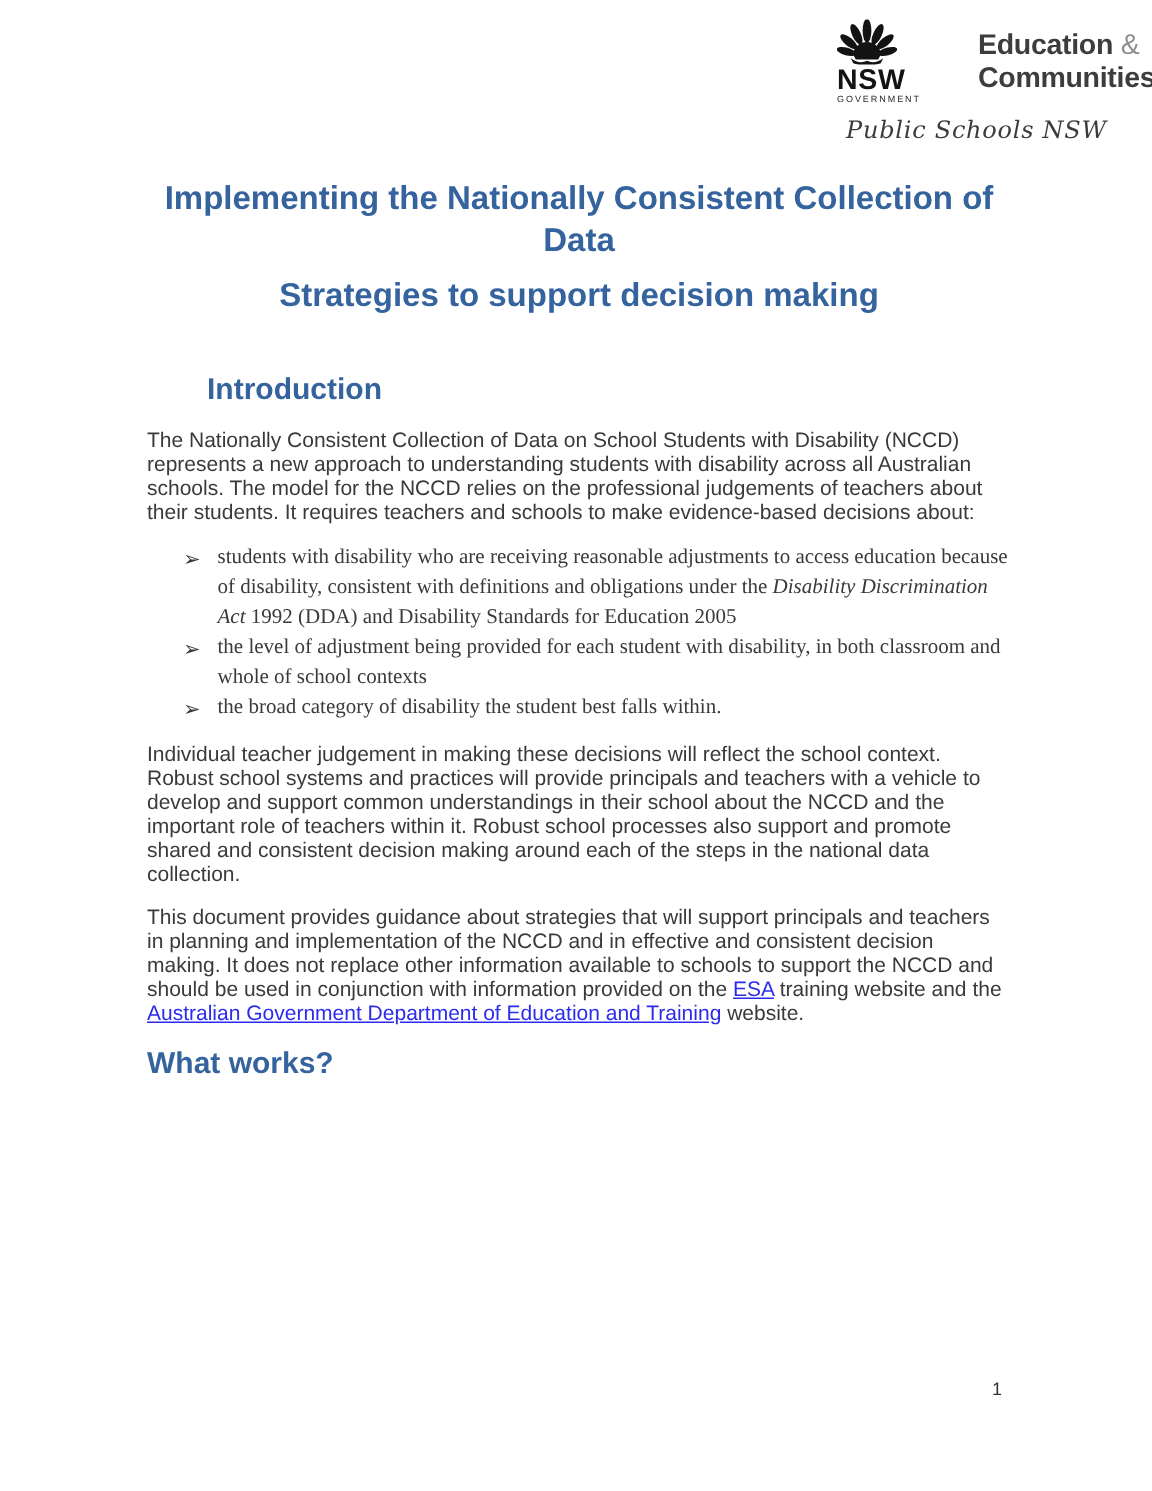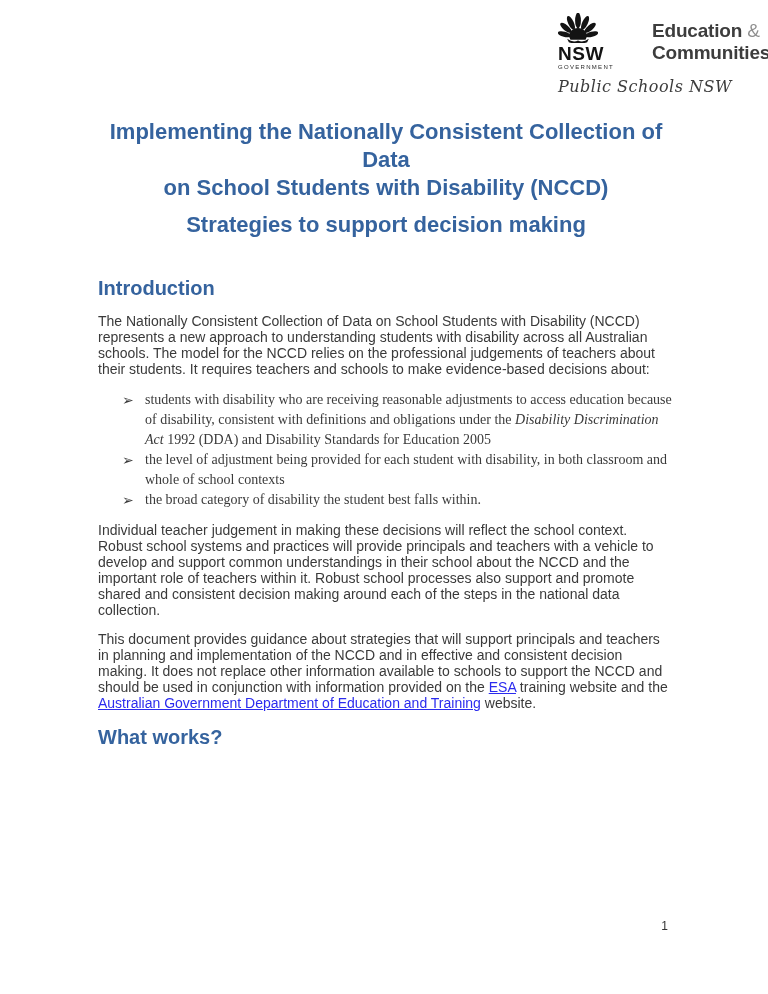--- a/index.html
+++ b/index.html
@@ -18,34 +18,34 @@
   .logo { position: absolute; top: 13px; right: 24px; width: 186px; }
   .logo-row { display: flex; align-items: center; }
   .nsw-block { display: flex; flex-direction: column; align-items: flex-start; padding-right: 9px; }
   .waratah { line-height: 0; margin-bottom: 1px; }
   .nsw-word { font-weight: bold; font-size: 19px; letter-spacing: 0.5px; color: #131313; line-height: 1; }
   .nsw-gov { font-size: 6px; letter-spacing: 1.3px; color: #2a2a2a; margin-top: 1px; }
   .logo-divider { width: 2px; height: 48px; background: #8f8f8f; margin-right: 9px; }
   .org-name { font-weight: bold; font-size: 19px; line-height: 1.12; color: #3d3d3d; letter-spacing: -0.2px; margin-left: 20px; }
   .org-amp { color: #8f8f8f; font-weight: normal; }
   .tagline {
-    margin-top: 7px; 
+    margin-top: 7px; text-align: center;
     font-family: "DejaVu Serif", serif; font-style: italic;
     font-size: 16px; color: #3c3c3c; letter-spacing: 0.5px; white-space: nowrap;
   }
 
   
   .doc { position: absolute; left: 98px; width: 576px; top: 118px; }
   .doc-title {
     color: #35639e; font-weight: bold; font-size: 22px;
     line-height: 28px; text-align: center;
   }
   .doc-subtitle { margin-top: 9px; }
   h2 { color: #35639e; font-size: 20px; font-weight: bold; margin: 0; line-height: 26px; }
-  .h-intro { margin-top: 36px; }
+  .h-intro { margin-top: 36px; margin-left: 40px; }
   .h-works { margin-top: 7px; }
   p { margin: 12px 0 13px 0; font-size: 14px; line-height: 16px; }
   .bullets { margin: 4px 0 9px 0; padding-left: 24px; }
   .bullet { display: flex; font-size: 14px; line-height: 20px; }
   .bullet-marker { flex: 0 0 23px; color: #3a3a3a; }
   .bullet-text { flex: 1; font-family: Liberation Serif, serif; }
   a.doc-link { color: #2b2bee; text-decoration: underline; cursor: pointer; }
   .page-number { position: absolute; top: 919px; right: 100px; font-size: 12px; color: #333333; }
 </style>
 </head>
@@ -81,21 +81,20 @@
         <span>Communities</span>
       </div>
     </div>
     <div class="tagline">Public Schools NSW</div>
   </div>
 
   <div class="doc">
 
     <div class="doc-title">
       <div>Implementing the Nationally Consistent Collection of Data</div>
-      <div>on School Students with Disability (NCCD)</div>
     </div>
     <div class="doc-title doc-subtitle">Strategies to support decision making</div>
 
     <h2 class="h-intro">Introduction</h2>
 
     <p>The Nationally Consistent Collection of Data on School Students with Disability (NCCD) represents a new approach to understanding students with disability across all Australian schools. The model for the NCCD relies on the professional judgements of teachers about their students. It requires teachers and schools to make evidence-based decisions about:</p>
 
     <div class="bullets">
       <div class="bullet">
         <span class="bullet-marker">➢</span>

